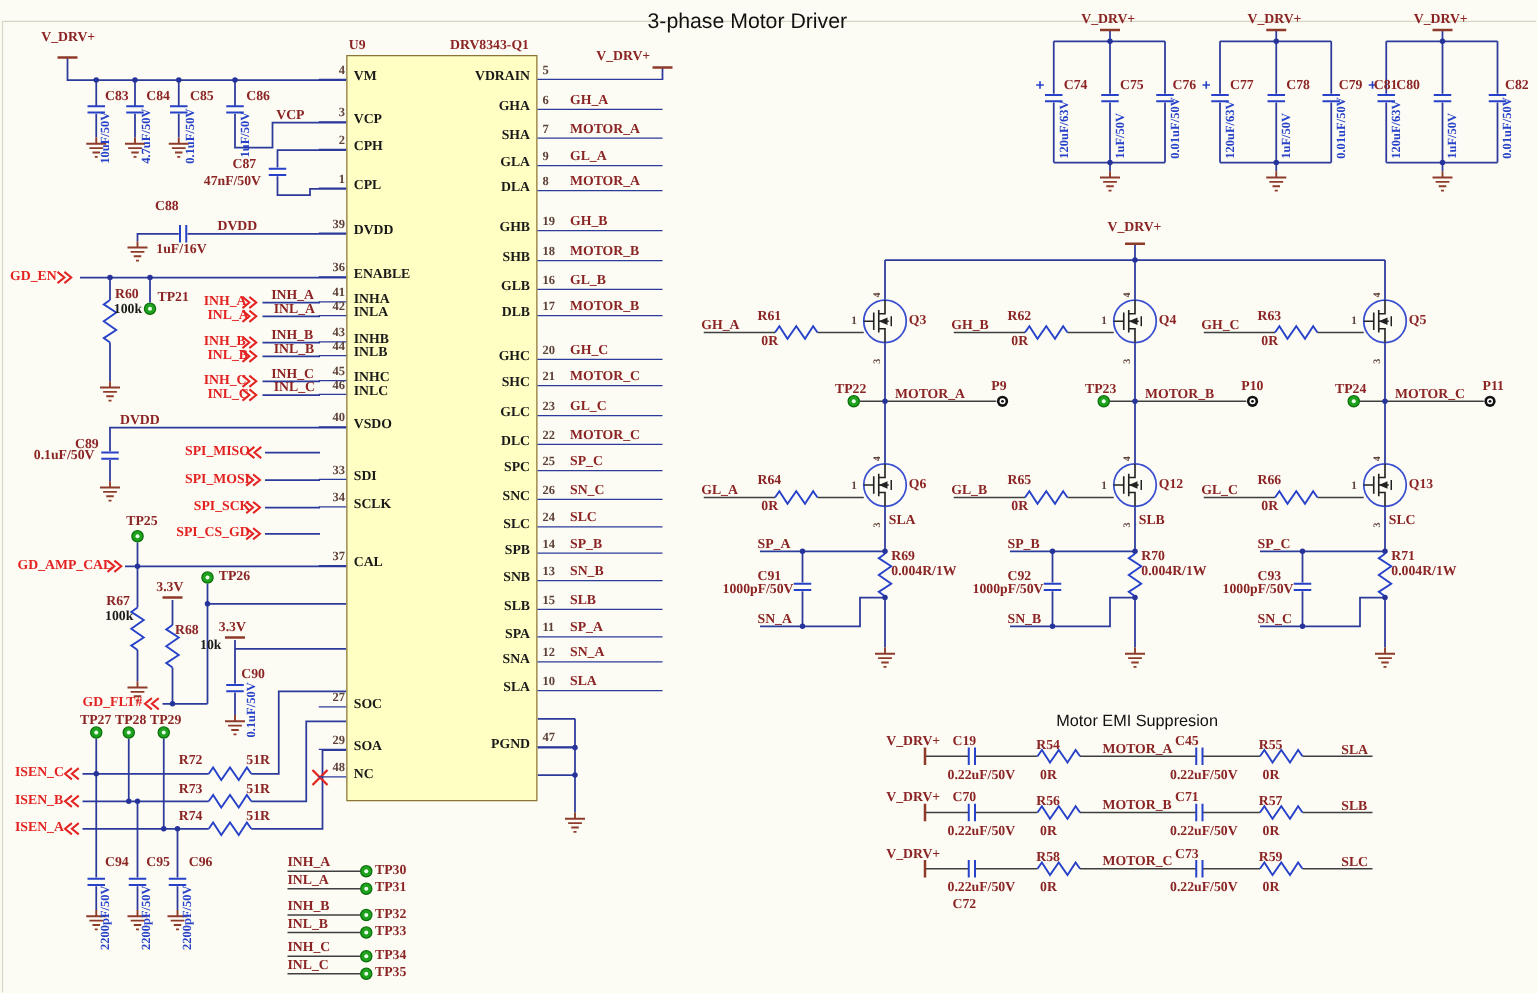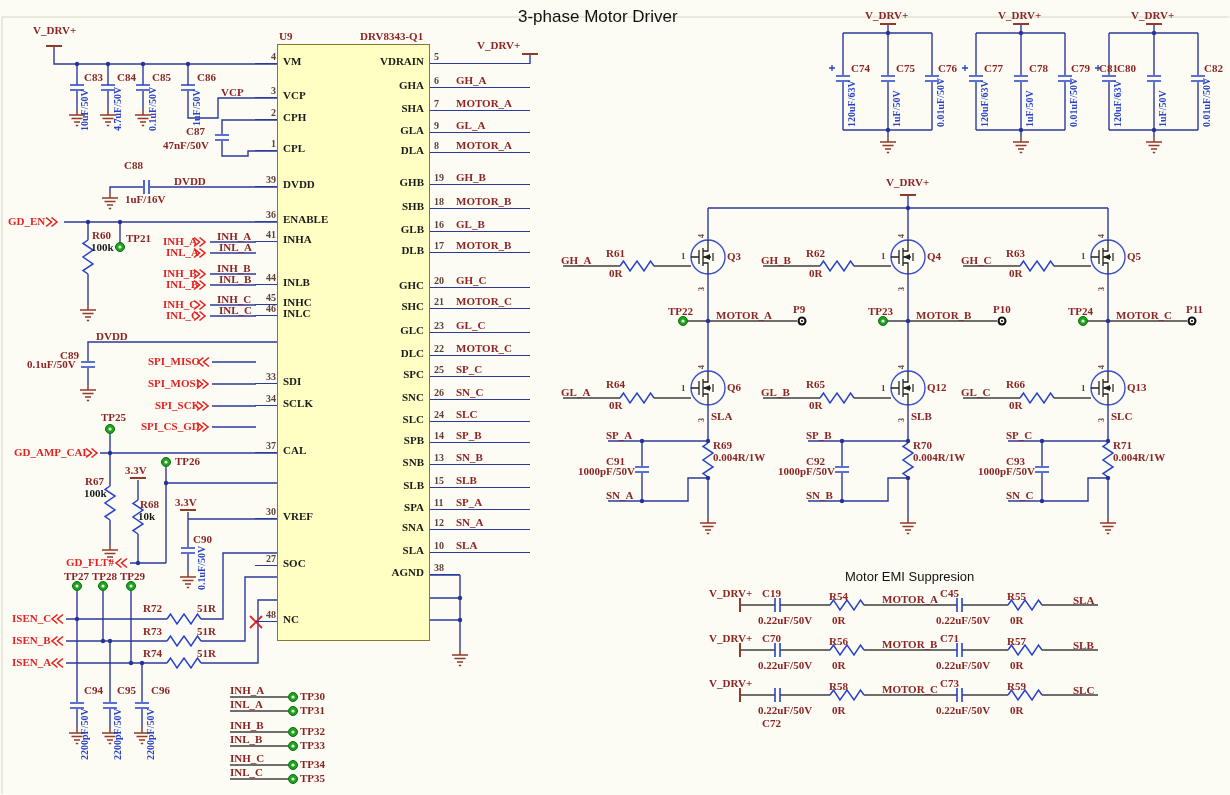--- a/index.html
+++ b/index.html
@@ -276,59 +276,74 @@
 <div class="pin lp" style="top:210px">
       <b>36</b>
       <s></s>
       <u>ENABLE</u>
     </div>
 <div class="pin lp" style="top:230px">
       <b>41</b>
       <s></s>
       <u>INHA</u>
     </div>
+<div class="pin lp" style="top:241px">
+      <b>42</b>
+      <s></s>
+      <u>INLA</u>
+    </div>
+<div class="pin lp" style="top:262px">
+      <b>43</b>
+      <s></s>
+      <u>INHB</u>
+    </div>
 <div class="pin lp" style="top:273px">
       <b>44</b>
       <s></s>
       <u>INLB</u>
     </div>
 <div class="pin lp" style="top:293px">
       <b>45</b>
       <s></s>
       <u>INHC</u>
     </div>
 <div class="pin lp" style="top:304px">
       <b>46</b>
       <s></s>
       <u>INLC</u>
     </div>
+<div class="pin lp" style="top:330px">
+      <b>40</b>
+      <s></s>
+      <u>VSDO</u>
+    </div>
 <div class="pin lp" style="top:372px">
       <b>33</b>
       <s></s>
       <u>SDI</u>
     </div>
 <div class="pin lp" style="top:394px">
       <b>34</b>
       <s></s>
       <u>SCLK</u>
     </div>
 <div class="pin lp" style="top:441px">
       <b>37</b>
       <s></s>
       <u>CAL</u>
     </div>
-<div class="pin lp" style="top:507px">
-      <b>30</b>
-      <s></s>
-      <u>VREF</u>
-    </div>
 <div class="pin lp" style="top:554px">
       <b>27</b>
       <s></s>
       <u>SOC</u>
+    </div>
+<div class="pin lp" style="top:588px">
+      <b>29</b>
+      <s></s>
+      <u>SOA</u>
     </div>
 <div class="pin lp" style="top:610px">
       <b>48</b>
       <s></s>
       <u>NC</u>
     </div>
 
 <div class="pin rp" style="top:52px">
       <u>VDRAIN</u>
       <b>5</b>
@@ -453,23 +468,23 @@
       <b>12</b>
       <s></s>
       <em>SN_A</em>
     </div>
 <div class="pin rp" style="top:541px">
       <u>SLA</u>
       <b>10</b>
       <s></s>
       <em>SLA</em>
     </div>
-<div class="pin rp short" style="top:563px">
-      <u>AGND</u>
-      <b>38</b>
+<div class="pin rp short" style="top:586px">
+      <u>PGND</u>
+      <b>47</b>
       <s></s>
     </div>
 
 <span class="t" style="left:33px;top:25px">V_DRV+</span>
 <span class="t" style="left:84px;top:72px">C83</span>
 <span class="t" style="left:117px;top:72px">C84</span>
 <span class="t" style="left:152px;top:72px">C85</span>
 <span class="t" style="left:197px;top:72px">C86</span>
 <span class="t vt" style="left:80px;top:131px">10uF/50V</span>
 <span class="t vt" style="left:113px;top:131px">4.7uF/50V</span>
@@ -507,21 +522,21 @@
 <span class="t red" style="left:148px;top:378px">SPI_MOSI</span>
 <span class="t red" style="left:155px;top:400px">SPI_SCK</span>
 <span class="t red" style="left:141px;top:421px">SPI_CS_GD</span>
 <span class="t" style="left:101px;top:412px">TP25</span>
 
 <span class="t red" style="left:14px;top:447px">GD_AMP_CAL</span>
 <span class="t" style="left:85px;top:476px">R67</span>
 <span class="t blk" style="left:84px;top:488px">100k</span>
 <span class="t" style="left:125px;top:465px">3.3V</span>
 <span class="t" style="left:140px;top:499px">R68</span>
-<span class="t blk" style="left:138px;top:511px">10k</span>
+<span class="t blk" style="left:160px;top:511px">10k</span>
 <span class="t" style="left:175px;top:456px">TP26</span>
 <span class="t" style="left:175px;top:497px">3.3V</span>
 <span class="t" style="left:193px;top:534px">C90</span>
 <span class="t vt" style="left:197px;top:590px">0.1uF/50V</span>
 <span class="t red" style="left:66px;top:557px">GD_FLT#</span>
 
 <span class="t" style="left:64px;top:571px">TP27</span>
 <span class="t" style="left:92px;top:571px">TP28</span>
 <span class="t" style="left:120px;top:571px">TP29</span>
 <span class="t red" style="left:12px;top:613px">ISEN_C</span>

